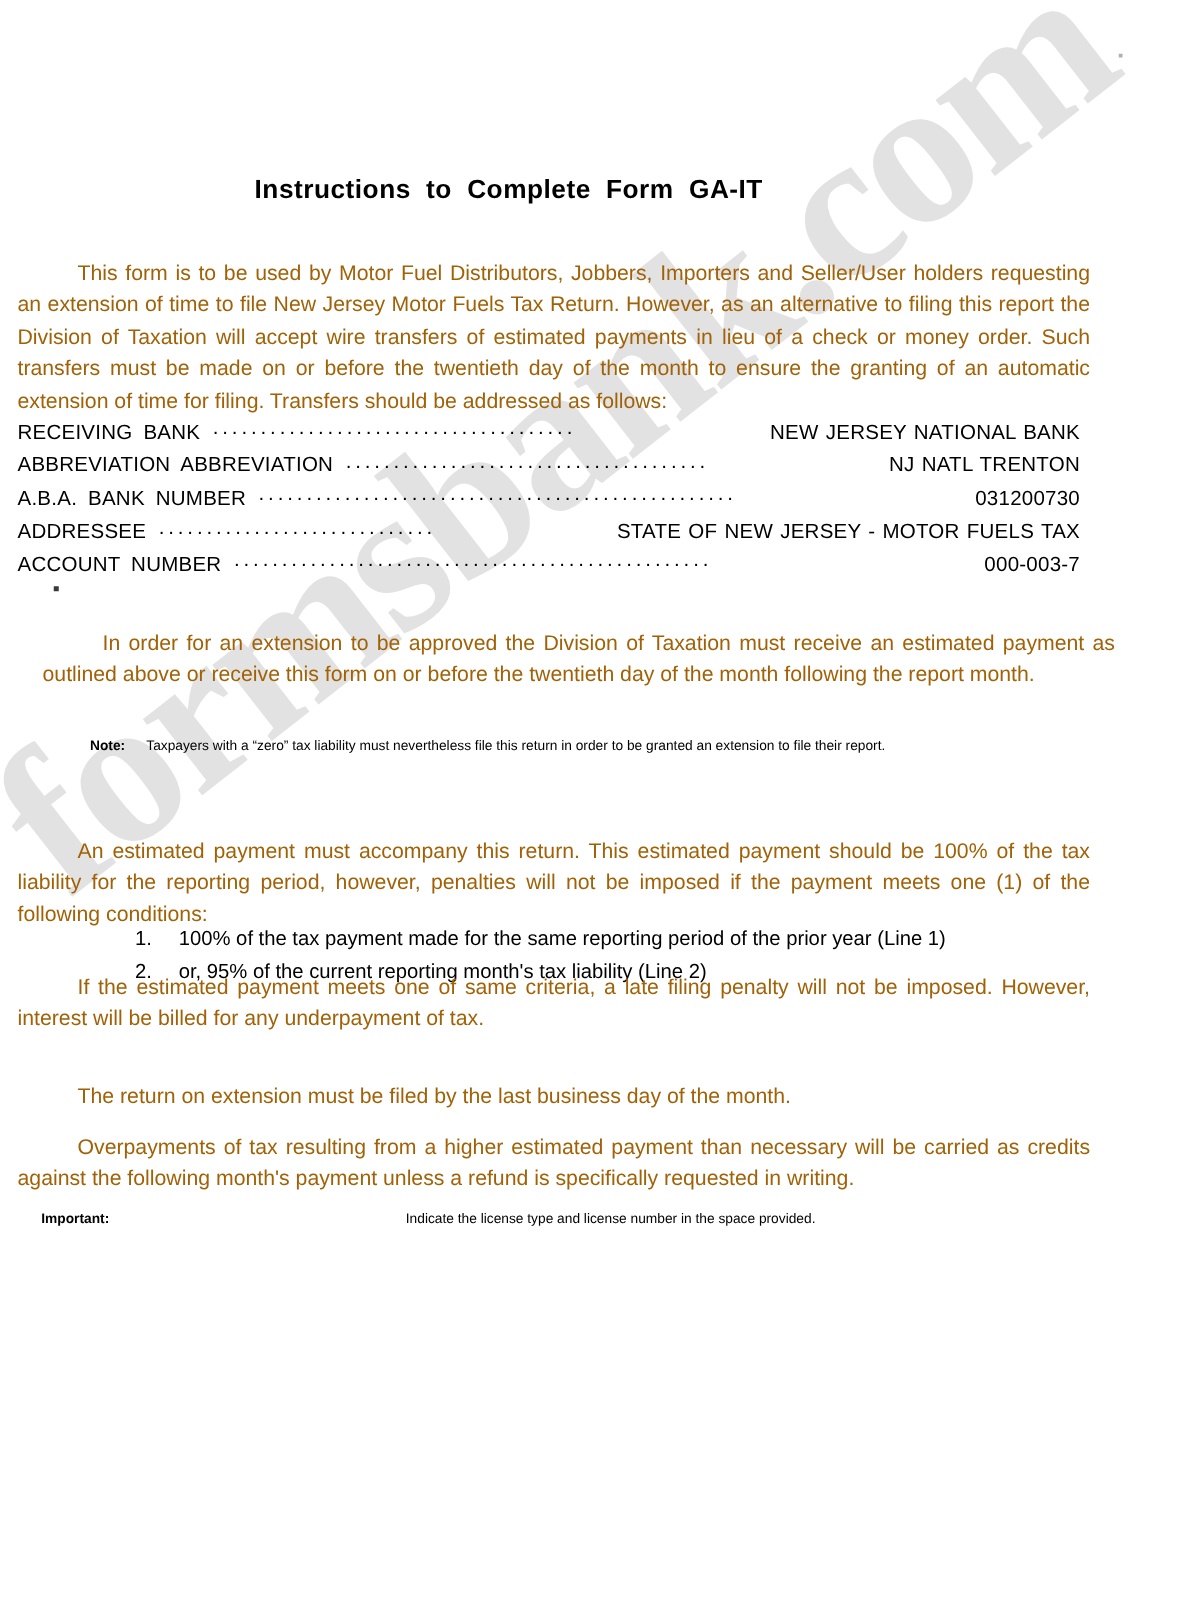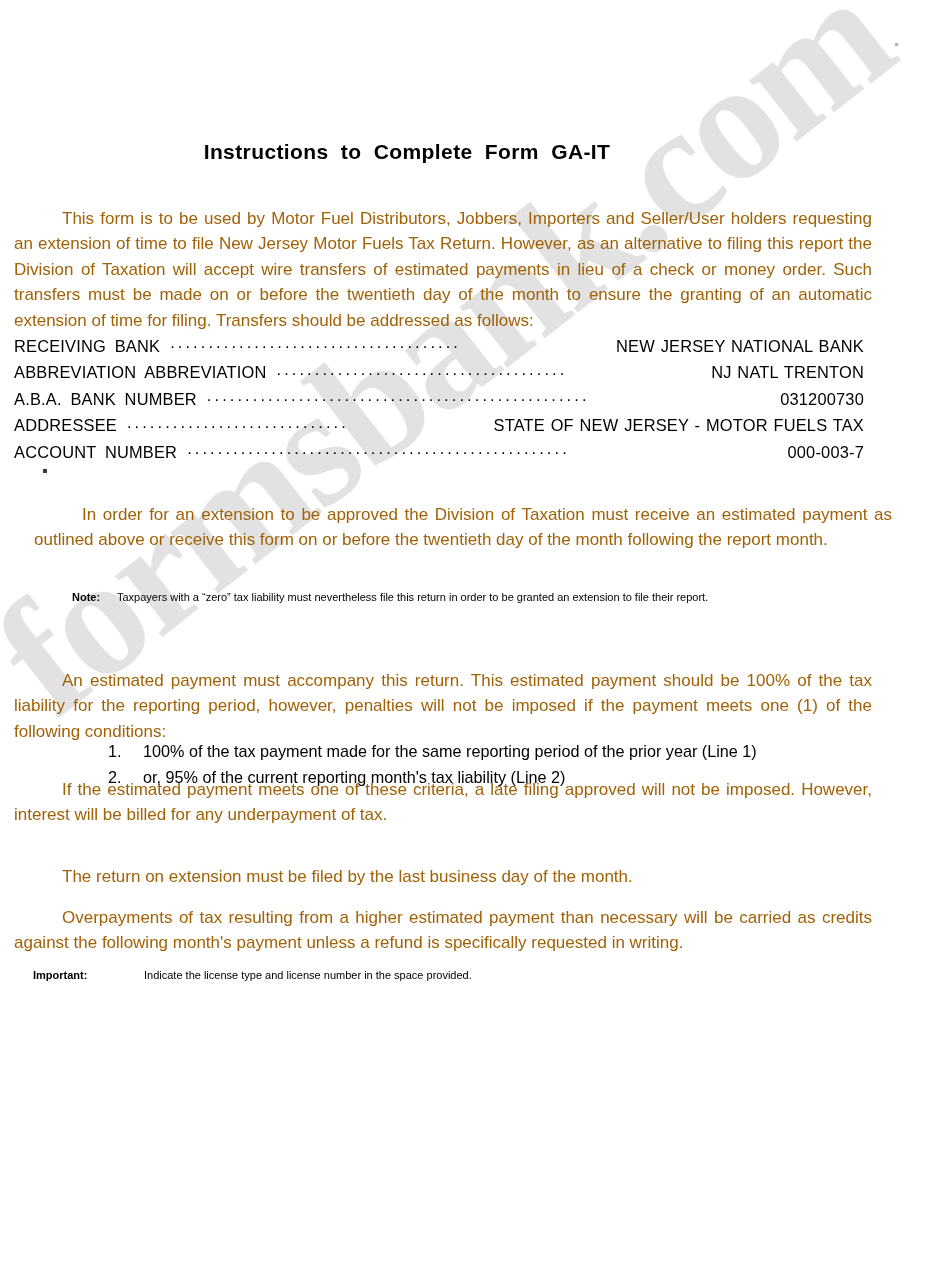--- a/index.html
+++ b/index.html
@@ -163,20 +163,21 @@
   }
   #note-block {
     left: 72px;
     top: 585px;
     width: 800px;
   }
   #important-block {
     left: 33px;
     top: 963px;
     width: 800px;
+    text-align: center;
   }
   #important-block .body { margin-left: 111px; }
 
   
   #conditions-list {
     position: absolute;
     left: 108px;
     top: 739px;
     width: 760px;
     font-size: 16.2px;
@@ -262,21 +263,21 @@
       <div class="cond-item">
         <span class="cond-num">1.</span>
         <span class="cond-text">100% of the tax payment made for the same reporting period of the prior year (Line 1)</span>
       </div>
       <div class="cond-item">
         <span class="cond-num">2.</span>
         <span class="cond-text">or, 95% of the current reporting month's tax liability (Line 2)</span>
       </div>
     </div>
 
-    <div class="para indent" id="p-criteria">If the estimated payment meets one of these criteria, a late filing approved will not be imposed.  However, interest will be billed for any underpayment of tax.</div>
+    <div class="para indent" id="p-criteria">If the estimated payment meets one of same criteria, a late filing penalty will not be imposed.  However, interest will be billed for any underpayment of tax.</div>
 
     <div class="para indent" id="p-return">The return on extension must be filed by the last business day of the month.</div>
 
     <div class="para indent" id="p-overpay">Overpayments of tax resulting from a higher estimated payment than necessary will be carried as credits against the following month's payment unless a refund is specifically requested in writing.</div>
 
     <div class="labelled" id="important-block">
       <span class="lbl">Important:</span>
       <div class="body">
         <div>Indicate the license type and license number in the space provided.</div>
       </div>

